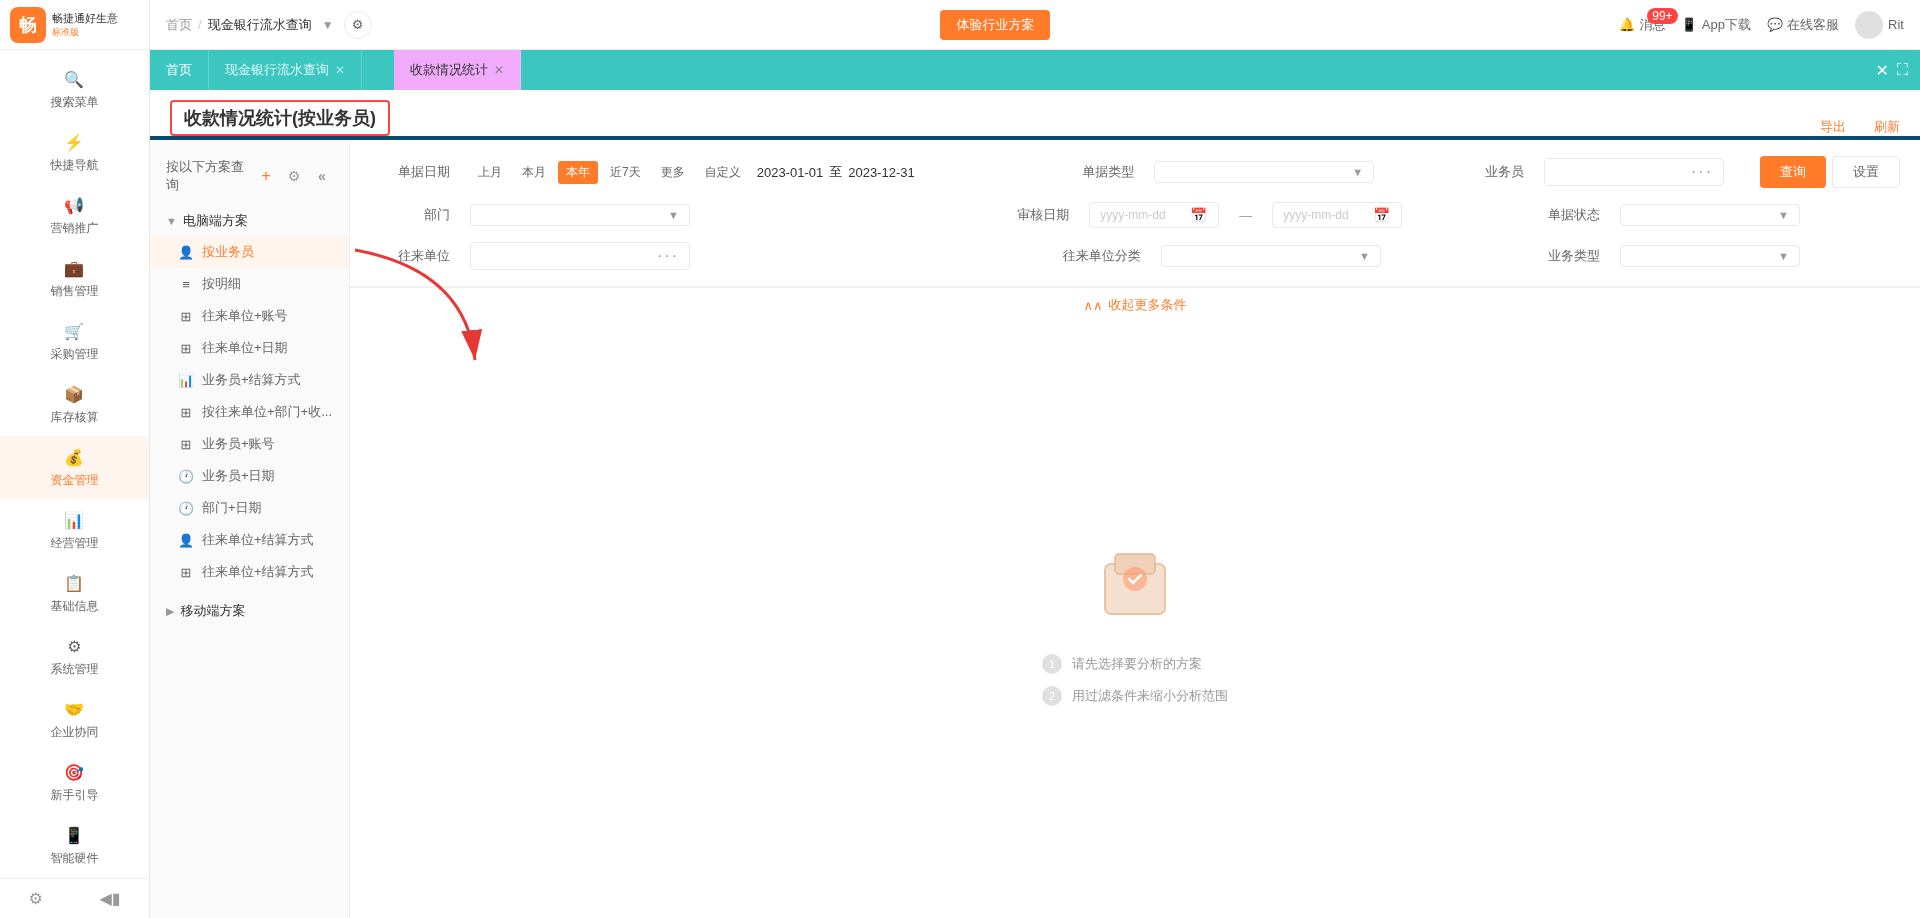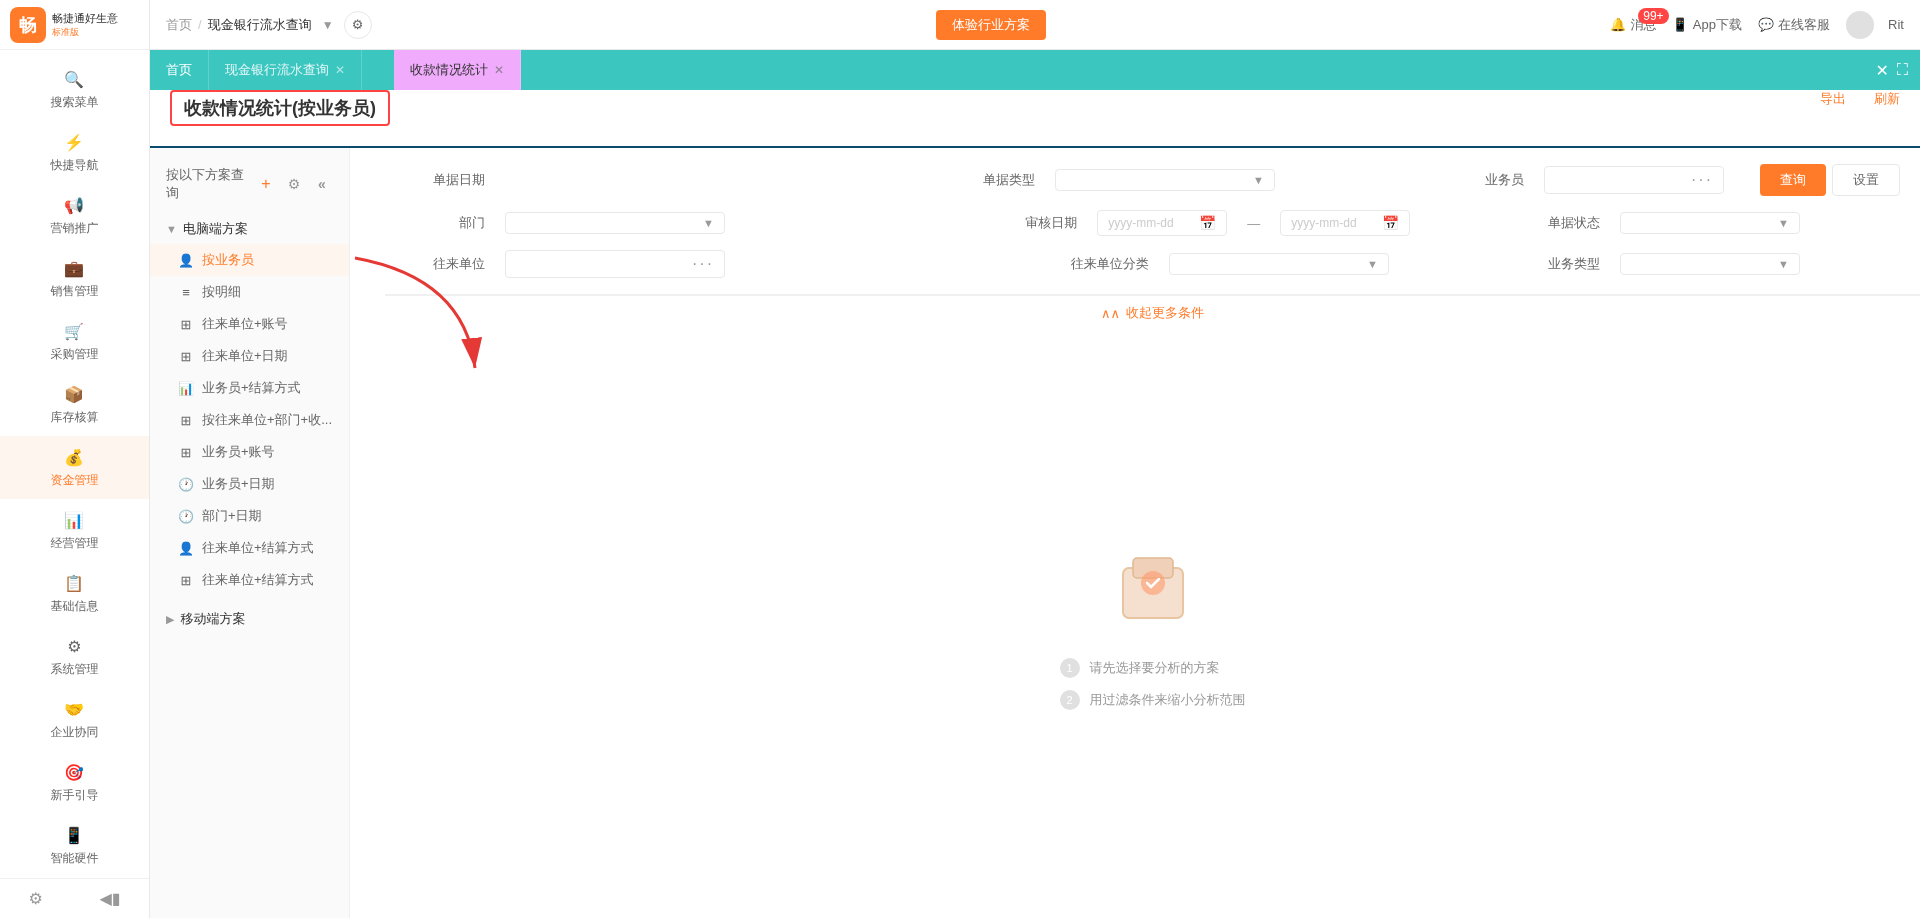--- a/index.html
+++ b/index.html
@@ -45,21 +45,21 @@
     .tab.active { background: #f0abfc; color: #333; margin-left: 32px; }
     .tab .close-icon { font-size: 12px; color: inherit; opacity: 0.7; }
     .tab.home { background: transparent; color: #fff; }
     .tabbar-spacer { flex: 1; }
     .tabbar-actions { display: flex; align-items: center; gap: 8px; padding: 0 12px; color: #fff; font-size: 18px; }
 
     
     .page-content { flex: 1; background: #fff; margin: 0; overflow: hidden; display: flex; flex-direction: column; }
 
     
-    .page-header { height: 58px; background: #fff; display: flex; align-items: flex-start; justify-content: space-between; padding: 0 20px; border-bottom: 2px solid #0c4a6e; }
+    .page-header { height: 50px; background: #fff; display: flex; align-items: flex-end; justify-content: space-between; padding: 0 20px; border-bottom: 4px solid #0c4a6e; }
     .page-title-box { border: 2px solid #ff4444; border-radius: 4px; padding: 4px 12px; display: inline-block; }
     .page-title { font-size: 18px; font-weight: bold; color: #333; }
     .page-header-actions { display: flex; align-items: center; gap: 28px; }
     .header-action-btn { color: #ff7b29; cursor: pointer; display: flex; align-items: center; gap: 4px; font-size: 13px; }
 
     
     .body-area { display: flex; flex: 1; }
 
     
     .left-panel { width: 200px; background: #fafafa; border-right: 1px solid #f0f0f0; padding: 10px 0; flex-shrink: 0; }
@@ -213,21 +213,21 @@
           <span class="badge">99+</span>
         </div>
         <div class="action">
           <span>📱</span>
           <span>App下载</span>
         </div>
         <div class="action">
           <span>💬</span>
           <span>在线客服</span>
         </div>
-        <div style="display:flex;align-items:center;gap:14px;justify-content:flex-end;">
+        <div style="display:flex;align-items:center;gap:5px;justify-content:flex-end;">
           <div class="topbar-avatar"></div>
           <span>Rit</span>
         </div>
       </div>
     </div>
 
     <div class="tabbar">
       <div class="tab home">
         <span>首页</span>
       </div>
@@ -251,21 +251,21 @@
       <div class="page-header">
         <div class="page-title-box">
           <span class="page-title">收款情况统计(按业务员)</span>
         </div>
         <div class="page-header-actions">
           <button class="header-action-btn" style="background:none;border:none;color:#ff7b29;cursor:pointer;font-size:13px;">导出</button>
           <button class="header-action-btn" style="background:none;border:none;color:#ff7b29;cursor:pointer;font-size:13px;">刷新</button>
         </div>
       </div>
 
-      <div class="body-area" style="position:relative;gap:35px;">
+      <div class="body-area" style="position:relative;">
 
         <div class="left-panel">
           <div class="scheme-header">
             <span class="scheme-title">按以下方案查询</span>
             <div class="scheme-tools">
               <button class="scheme-tool-btn" style="background:none;border:none;font-size:16px;color:#ff7b29;cursor:pointer;">+</button>
               <button class="scheme-tool-btn" style="background:none;border:none;cursor:pointer;">⚙</button>
               <button class="scheme-tool-btn" style="background:none;border:none;cursor:pointer;font-weight:bold;">«</button>
             </div>
           </div>
@@ -328,20 +328,35 @@
             </div>
           </div>
         </div>
 
         <div class="right-panel">
 
           <div class="filter-area">
 
             <div class="filter-row">
               <span class="filter-label">单据日期</span>
+              <div class="filter-control">
+                <div class="date-tabs">
+                  <span class="date-tab">上月</span>
+                  <span class="date-tab">本月</span>
+                  <span class="date-tab active">本年</span>
+                  <span class="date-tab">近7天</span>
+                  <span class="date-tab">更多</span>
+                  <span class="date-tab">自定义</span>
+                </div>
+                <div class="date-range">
+                  <span>2023-01-01</span>
+                  <span> 至 </span>
+                  <span>2023-12-31</span>
+                </div>
+              </div>
 
               <div style="flex:1"></div>
               <span class="filter-label">单据类型</span>
               <div class="filter-select" style="min-width:220px;">
                 <span class="filter-select-text"></span>
                 <span class="filter-select-arrow">▼</span>
               </div>
 
               <div style="flex:0.3"></div>
               <span class="filter-label">业务员</span>

